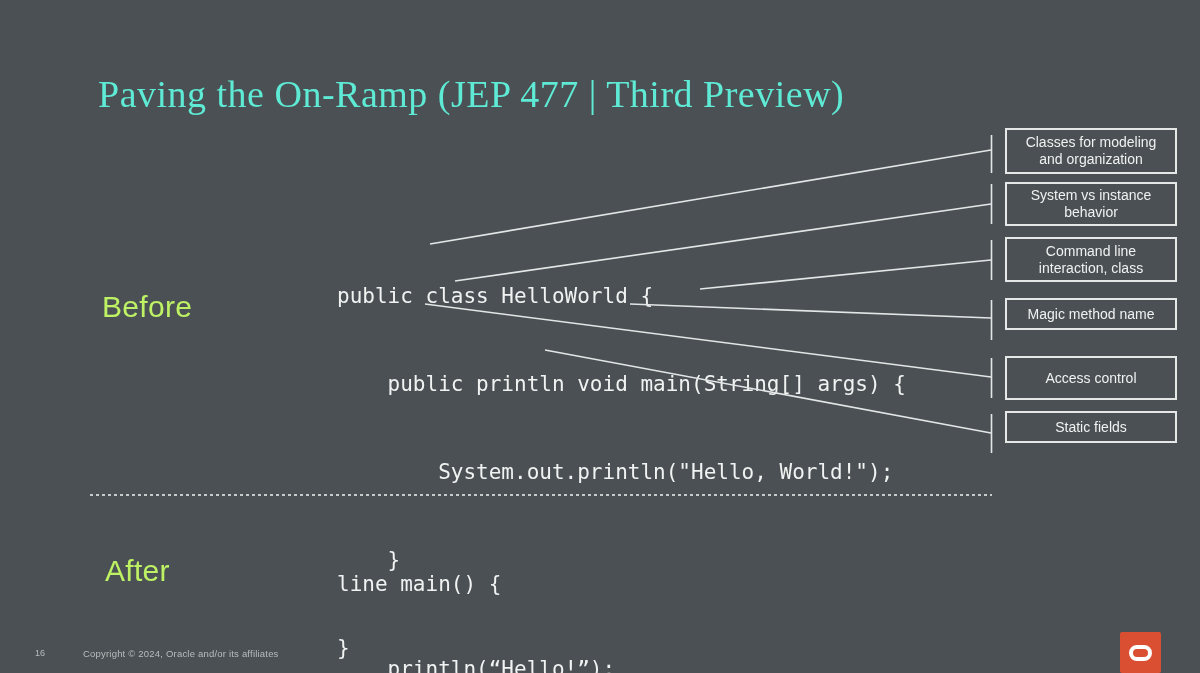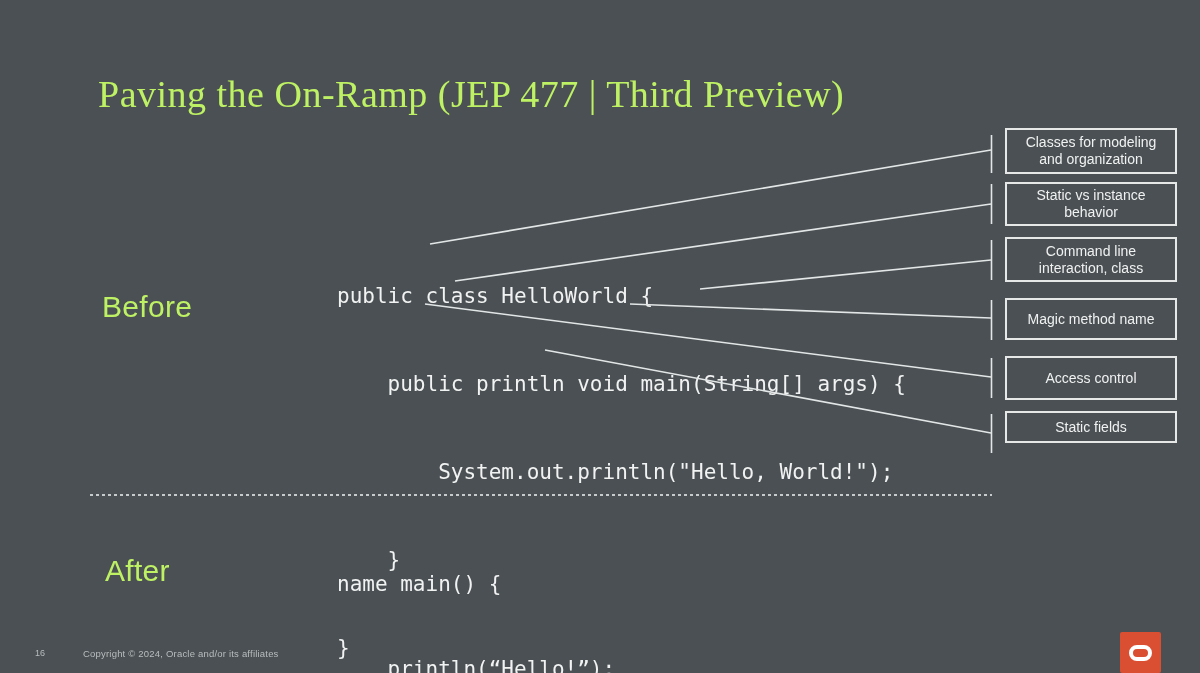--- a/index.html
+++ b/index.html
@@ -7,21 +7,21 @@
     width:1200px;height:673px;position:relative;overflow:hidden;
     background:#4a5053;
     font-family:"Liberation Sans",sans-serif;
     -webkit-font-smoothing:antialiased;
   }
   .abs{position:absolute;}
   .title{
     left:98px;top:72px;
     font-family:"Liberation Serif",serif;
     font-size:38px;line-height:44px;letter-spacing:.5px;
-    color:#bef264;white-space:nowrap;
+    color:#5eead4;white-space:nowrap;
   }
   .section-label{
     font-size:30px;color:#bef264;letter-spacing:.3px;white-space:nowrap;
   }
   .label-before{left:102px;top:290px;}
   .label-after{left:105px;top:554px;}
   .code{
     font-family:"DejaVu Sans Mono","Liberation Mono",monospace;
     font-size:21px;color:#f1f2f2;white-space:pre;
   }
@@ -36,21 +36,21 @@
     border:2px solid #e6e8e8;
     box-sizing:border-box;
     display:flex;align-items:center;justify-content:center;
     text-align:center;
     font-size:14px;line-height:17px;color:#f0f1f1;
     padding:14px 8px;
   }
   .c1{top:128px;height:46px;}
   .c2{top:182px;height:44px;}
   .c3{top:237px;height:45px;}
-  .c4{top:298px;height:42px;}
+  .c4{top:298px;height:32px;}
   .c5{top:356px;height:44px;}
   .c6{top:411px;height:32px;}
   .divider{
     left:90px;top:494px;width:902px;height:2px;
     background:repeating-linear-gradient(90deg,#c7cbcb 0 3px,transparent 3px 6px);
   }
   .footer-page{left:35px;top:648px;font-size:9px;color:#b9bdbe;}
   .footer-copy{left:83px;top:648px;font-size:9.5px;color:#b9bdbe;letter-spacing:.2px;}
   .oracle-logo{
     left:1120px;top:632px;width:41px;height:41px;
@@ -91,41 +91,41 @@
   <line x1="991.5" y1="240" x2="991.5" y2="280"></line>
   <line x1="991.5" y1="300" x2="991.5" y2="340"></line>
   <line x1="991.5" y1="358" x2="991.5" y2="398"></line>
   <line x1="991.5" y1="414" x2="991.5" y2="453"></line>
 </svg>
 
 <div class="abs callout c1">
     <span>Classes for modeling and organization</span>
   </div>
 <div class="abs callout c2">
-    <span>Static vs instance behavior</span>
+    <span>System vs instance behavior</span>
   </div>
 <div class="abs callout c3">
     <span>Command line interaction, class</span>
   </div>
 <div class="abs callout c4">
     <span>Magic method name</span>
   </div>
 <div class="abs callout c5">
     <span>Access control</span>
   </div>
 <div class="abs callout c6">
     <span>Static fields</span>
   </div>
 
 <div class="abs divider"></div>
 
 <div class="abs section-label label-after">After</div>
 
 <div class="abs code code-after">
-  <div class="code-line">name main() {</div>
+  <div class="code-line">line main() {</div>
   <div class="code-line">    println(“Hello!”);</div>
   
 </div>
 
 <div class="abs footer-page">16</div>
 <div class="abs footer-copy">Copyright © 2024, Oracle and/or its affiliates</div>
 
 <div class="abs oracle-logo">
   <div class="oracle-o"></div>
 </div>

